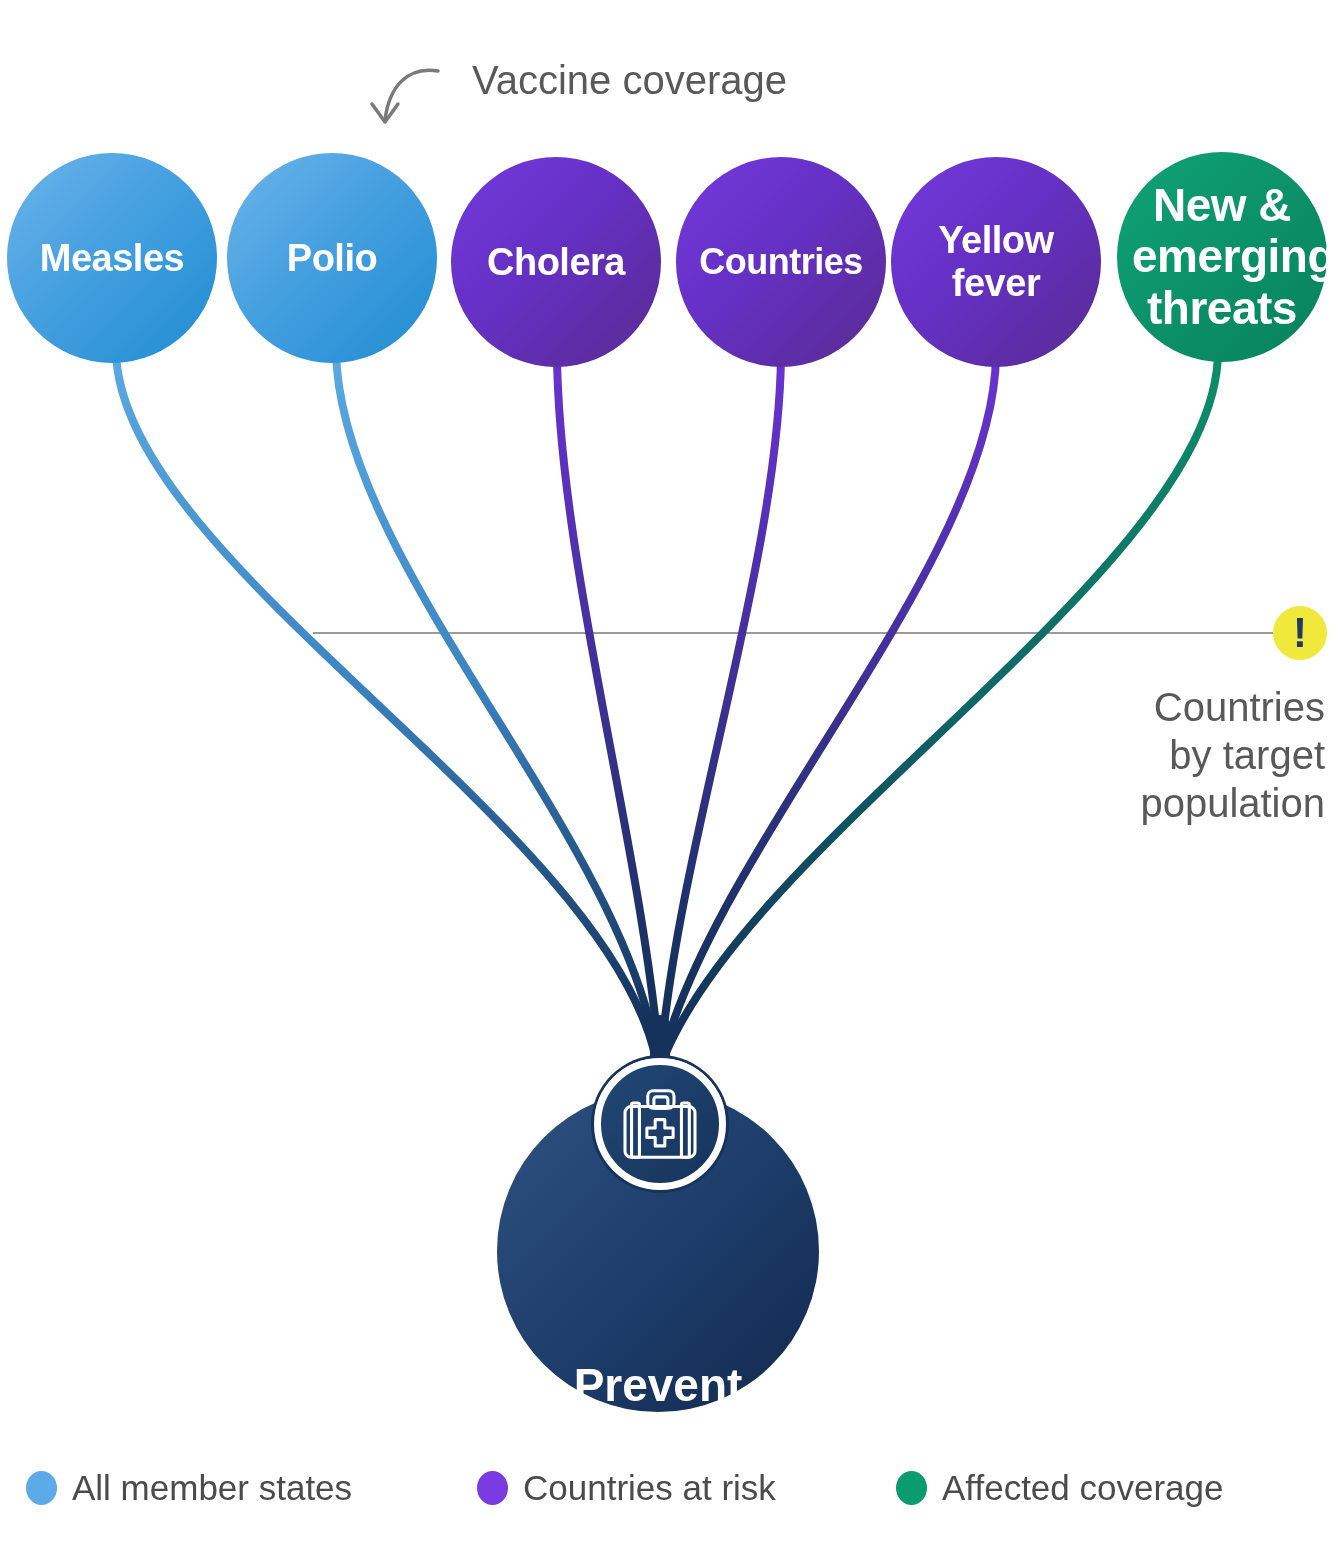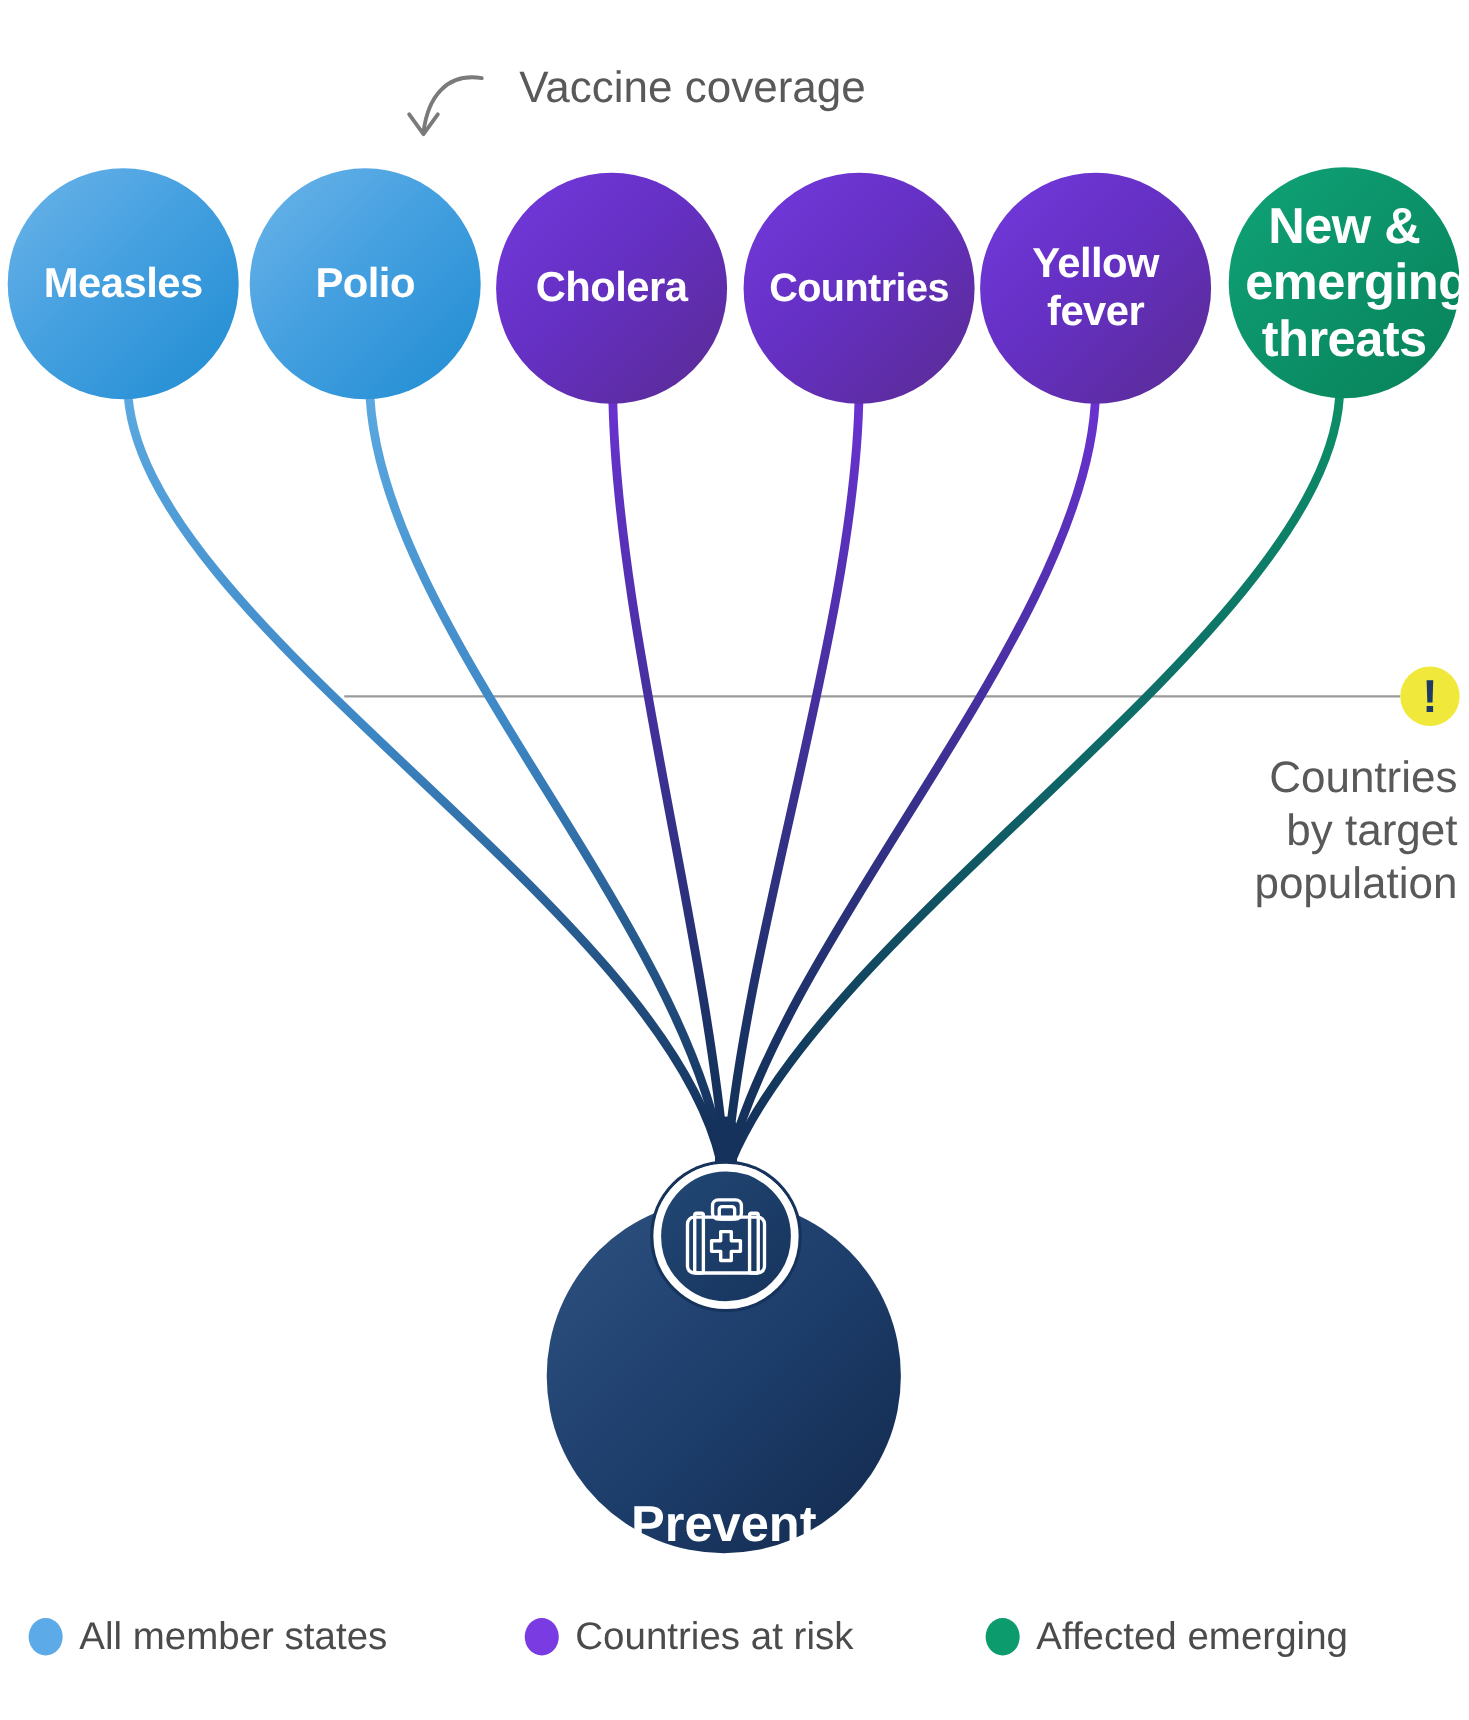--- a/index.html
+++ b/index.html
@@ -154,16 +154,16 @@
   <div class="legend-item" data-name="legend-item-all-member-states">
     <span class="legend-dot" data-name="legend-dot-blue-icon" style="background: rgb(92, 170, 232);"></span>
     <span class="legend-label" data-name="legend-label">All member states</span>
   </div>
   <div class="legend-item" data-name="legend-item-countries-at-risk">
     <span class="legend-dot" data-name="legend-dot-purple-icon" style="background: rgb(123, 59, 227);"></span>
     <span class="legend-label" data-name="legend-label">Countries at risk</span>
   </div>
   <div class="legend-item" data-name="legend-item-affected-countries">
     <span class="legend-dot" data-name="legend-dot-green-icon" style="background: rgb(12, 155, 108);"></span>
-    <span class="legend-label" data-name="legend-label">Affected emerging</span>
+    <span class="legend-label" data-name="legend-label">Affected coverage</span>
   </div>
 
 </div>
 
 </body></html>

